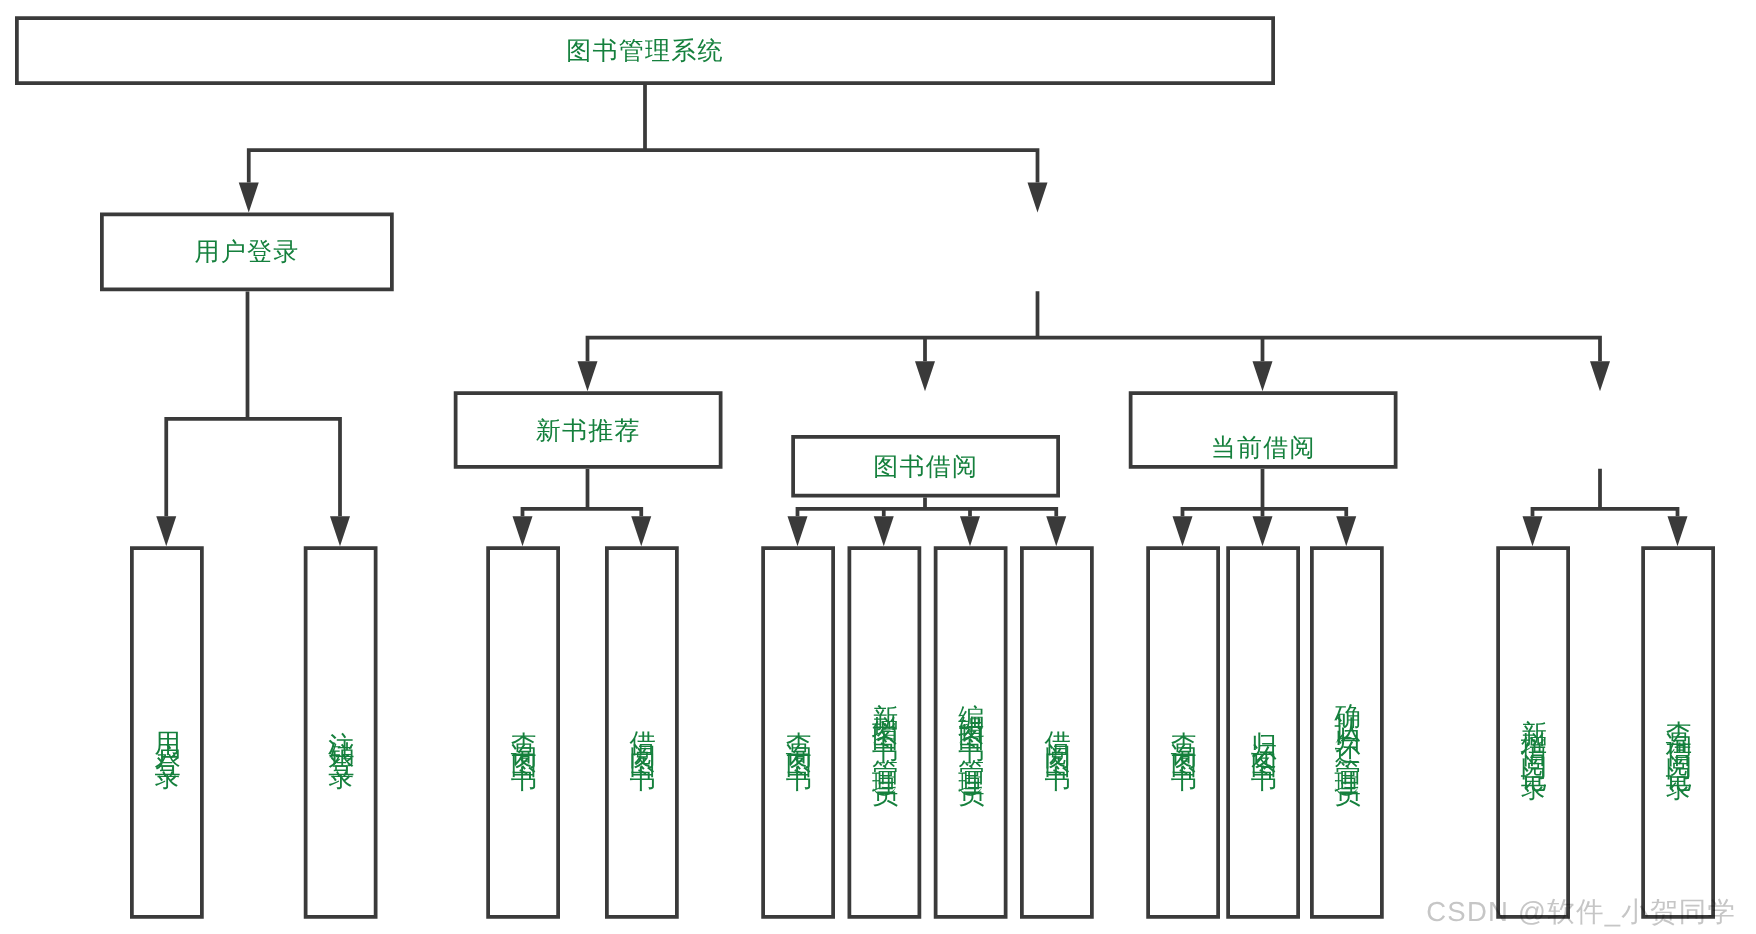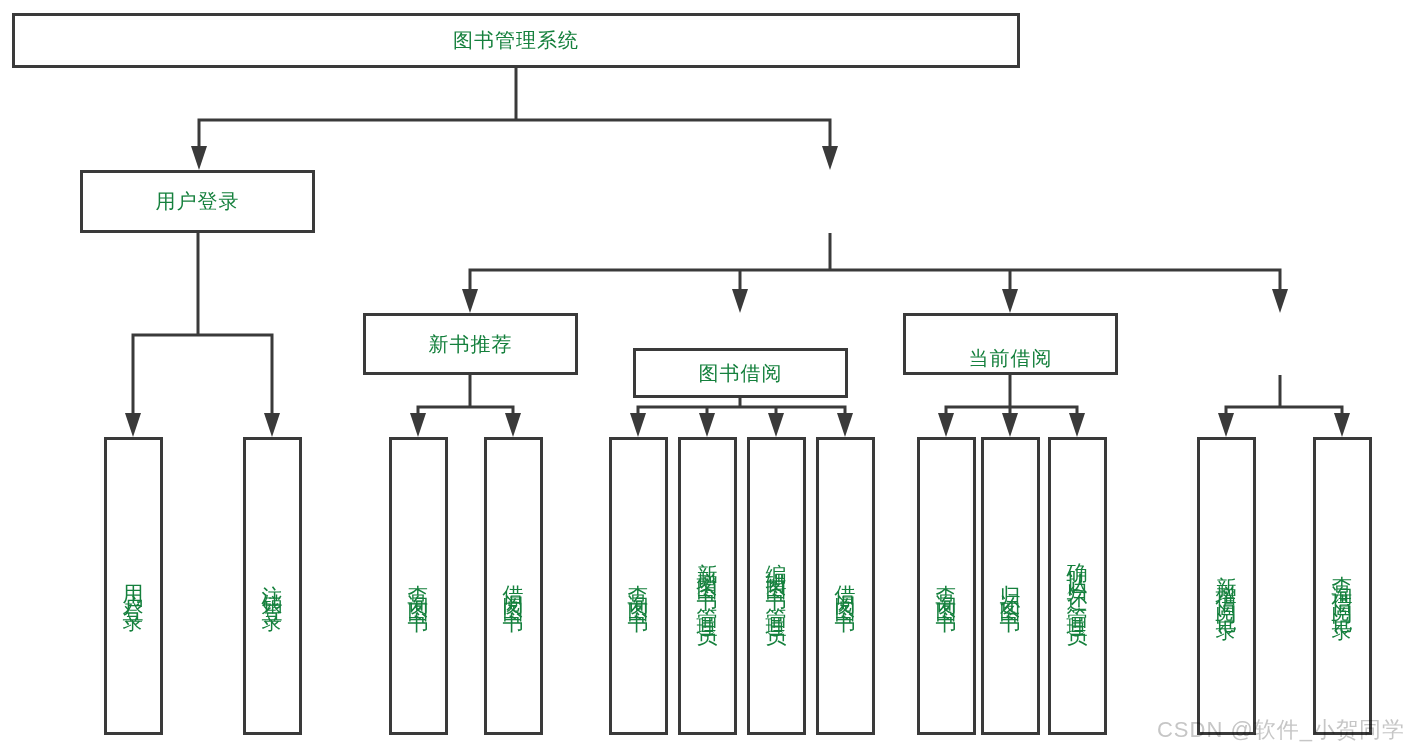--- a/index.html
+++ b/index.html
@@ -38,21 +38,21 @@
   }
   .vnode {
     writing-mode: vertical-rl;
     text-orientation: mixed;
     font-size: 21px;
     letter-spacing: 9px;
     line-height: 1;
   }
   .watermark {
     position: absolute;
-    right: 0;
+    right: 16px;
     top: 715px;
     z-index: 3;
     font-size: 22px;
     letter-spacing: 1px;
     color: #c6c6c6;
     mix-blend-mode: multiply;
     white-space: nowrap;
   }
 </style>
 </head>

